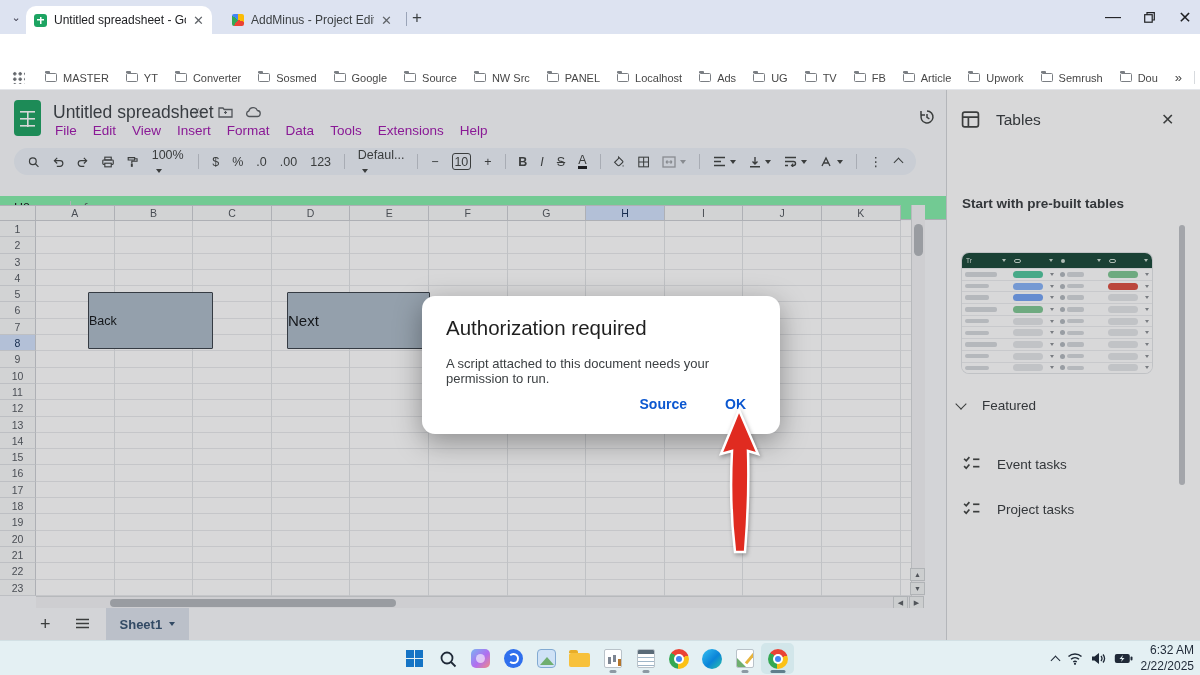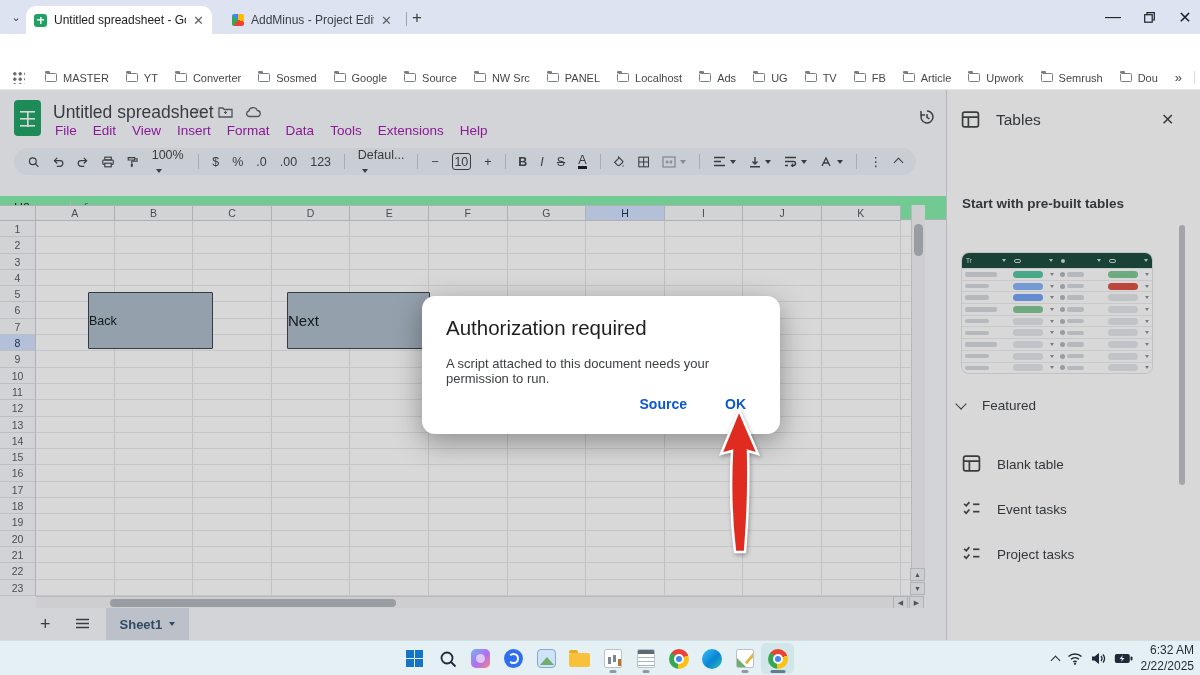--- a/index.html
+++ b/index.html
@@ -702,27 +702,20 @@
       </div>
   </div>
   <div class="sb-scroll"></div>
 
   <div class="feat-hdr">
     <span class="chev-dn"></span>
     <span>Featured</span>
   </div>
   <div class="sb-items" id="sb-items">
       <div class="sb-item">
-        <span><svg width="19" height="19" viewBox="0 0 18 18">
-            <rect x="1.5" y="2" width="15" height="14" rx="2" fill="none" stroke="#444746" stroke-width="1.6"></rect>
-            <path d="M1.5 6.8h15M7 6.8V16" stroke="#444746" stroke-width="1.6"></path>
-          </svg></span>
-        <span>Blank table</span>
-      </div>
-      <div class="sb-item">
         <span><svg width="19" height="19" viewBox="0 0 18 18" fill="none" stroke="#444746" stroke-width="1.6">
             <path d="M2 4.5l2 2 3-3.5"></path>
             <path d="M10.5 5h6"></path>
             <path d="M2 11.5l2 2 3-3.5"></path>
             <path d="M10.5 12h6"></path>
           </svg></span>
         <span>Event tasks</span>
       </div>
       <div class="sb-item">
         <span><svg width="19" height="19" viewBox="0 0 18 18" fill="none" stroke="#444746" stroke-width="1.6">

